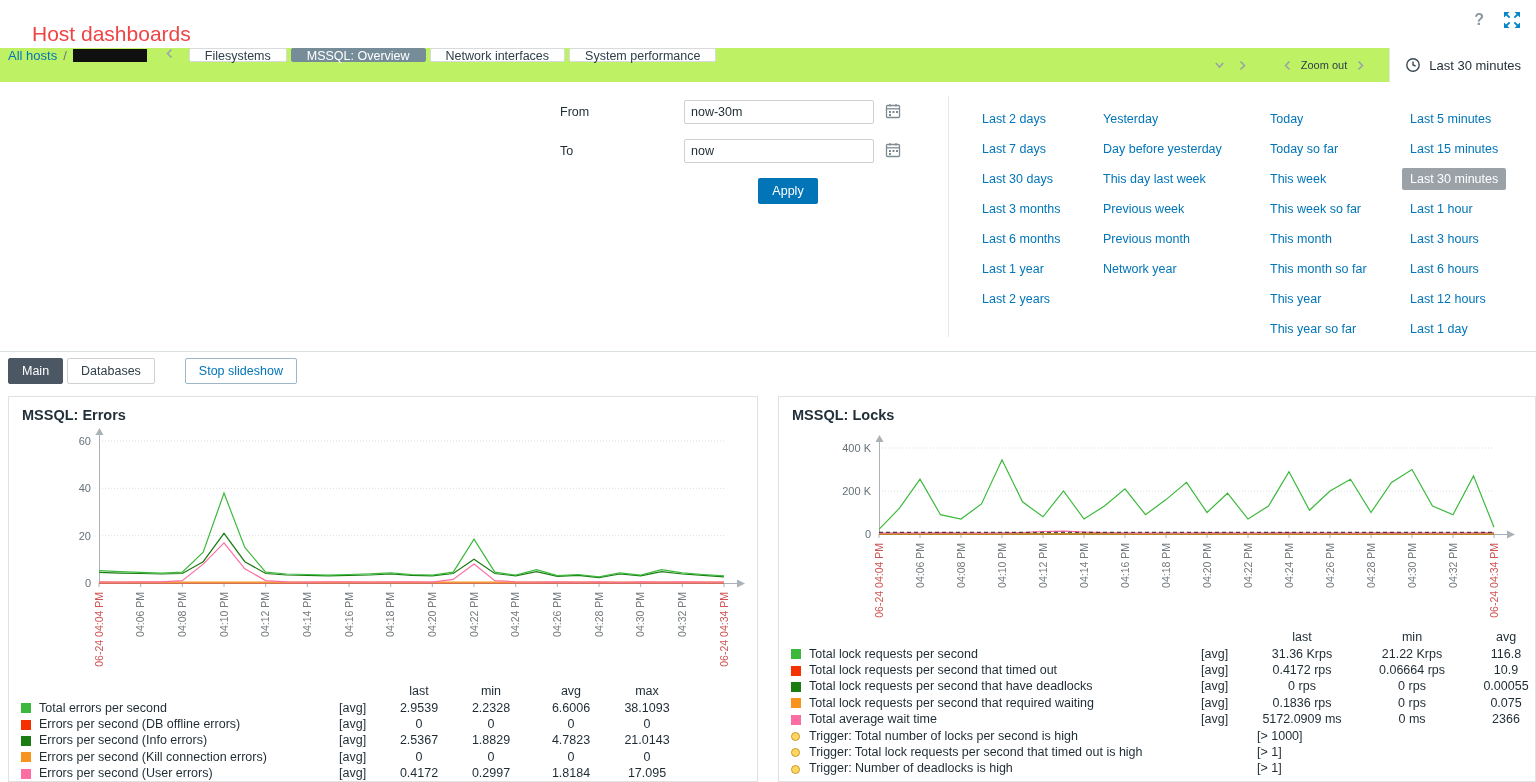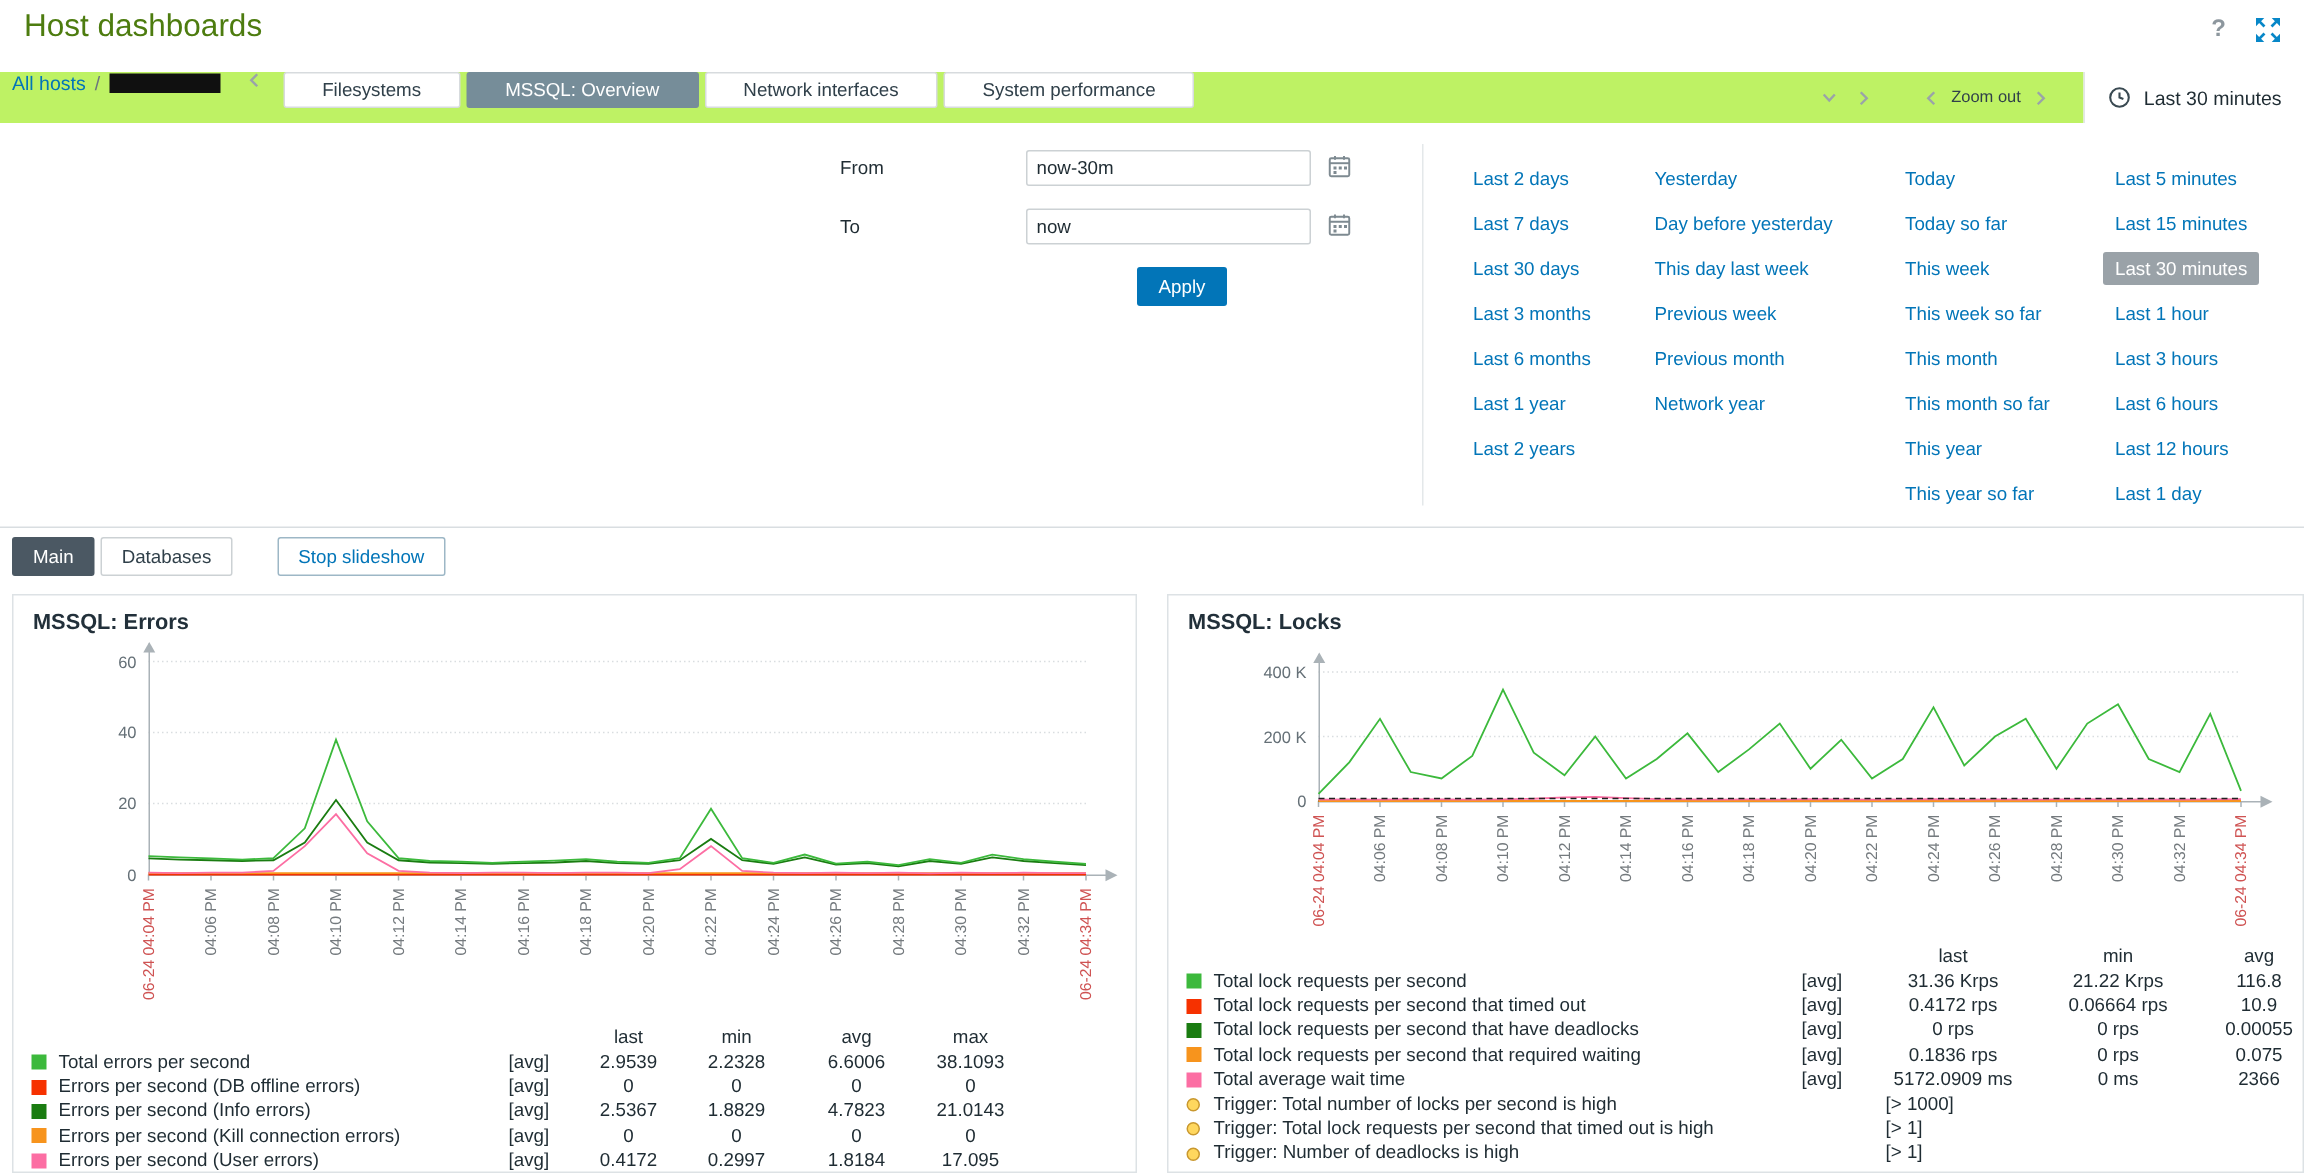--- a/index.html
+++ b/index.html
@@ -1,31 +1,31 @@
 <!DOCTYPE html>
 <html><head>
 <meta charset="utf-8">
 <style>
   *{box-sizing:border-box}
   body{margin:0;width:1536px;height:782px;font-family:"Liberation Sans",sans-serif;color:#1f2c33;background:#fff;overflow:hidden;position:relative;font-size:12.5px}
   a{text-decoration:none}
   
   .header{height:48px;position:relative;background:#fff}
-  .header h1{position:absolute;left:16px;top:6px;margin:0;font-size:21px;font-weight:500;color:#4d7c0f}
+  .header h1{position:absolute;left:16px;top:6px;margin:16px;font-size:21px;font-weight:500;color:#ef4444}
   .header-icons{position:absolute;right:14px;top:10px;display:flex;gap:18px;align-items:center}
   .help{color:#8d979e;font-size:16px;font-weight:700;cursor:pointer}
   
   .navbar{height:34px;background:#bef264;display:flex;align-items:flex-start;padding-left:8px}
   .crumb{display:flex;align-items:center;gap:6px;font-size:13px}
   .link{color:#0275b8;cursor:pointer}
   .sep{color:#6b767d}
   .hostbox{width:74px;height:13px;background:#101010;cursor:pointer}
   .chev{display:flex;align-items:center;padding:0 6px;cursor:pointer}
   .navtabs{display:flex;gap:4px;margin-left:8px}
-  .nav-tab{height:24px;padding:0 25px;font-size:12.5px;background:#fff;border:1px solid #d7dbde;border-radius:2px;color:#30404a;cursor:pointer;font-family:inherit;white-space:nowrap}
+  .nav-tab{height:14px;padding:0 15px;font-size:12.5px;background:#fff;border:1px solid #d7dbde;border-radius:2px;color:#30404a;cursor:pointer;font-family:inherit;white-space:nowrap}
   .nav-tab.selected{background:#768d99;border-color:#768d99;color:#fff}
   .nav-right{margin-left:auto;display:flex;align-items:center}
   .zoom-label{font-size:11px;color:#30404a;cursor:pointer;margin:0 2px}
   .gap24{width:24px}
   .time-tab{height:34px;background:#fff;display:flex;align-items:center;gap:8px;padding:0 15px;margin-left:18px;cursor:pointer;border-left:1px solid #e2e6e8;font-size:13px}
   
   .filter{height:270px;background:#fff;border-bottom:1px solid #d9dee1;position:relative}
   .fromto{position:absolute;left:560px;top:18px;width:348px}
   .frow{display:grid;grid-template-columns:116px 190px 26px;gap:0 8px;align-items:center;margin-bottom:15px}
   .flabel{font-size:12.5px}

